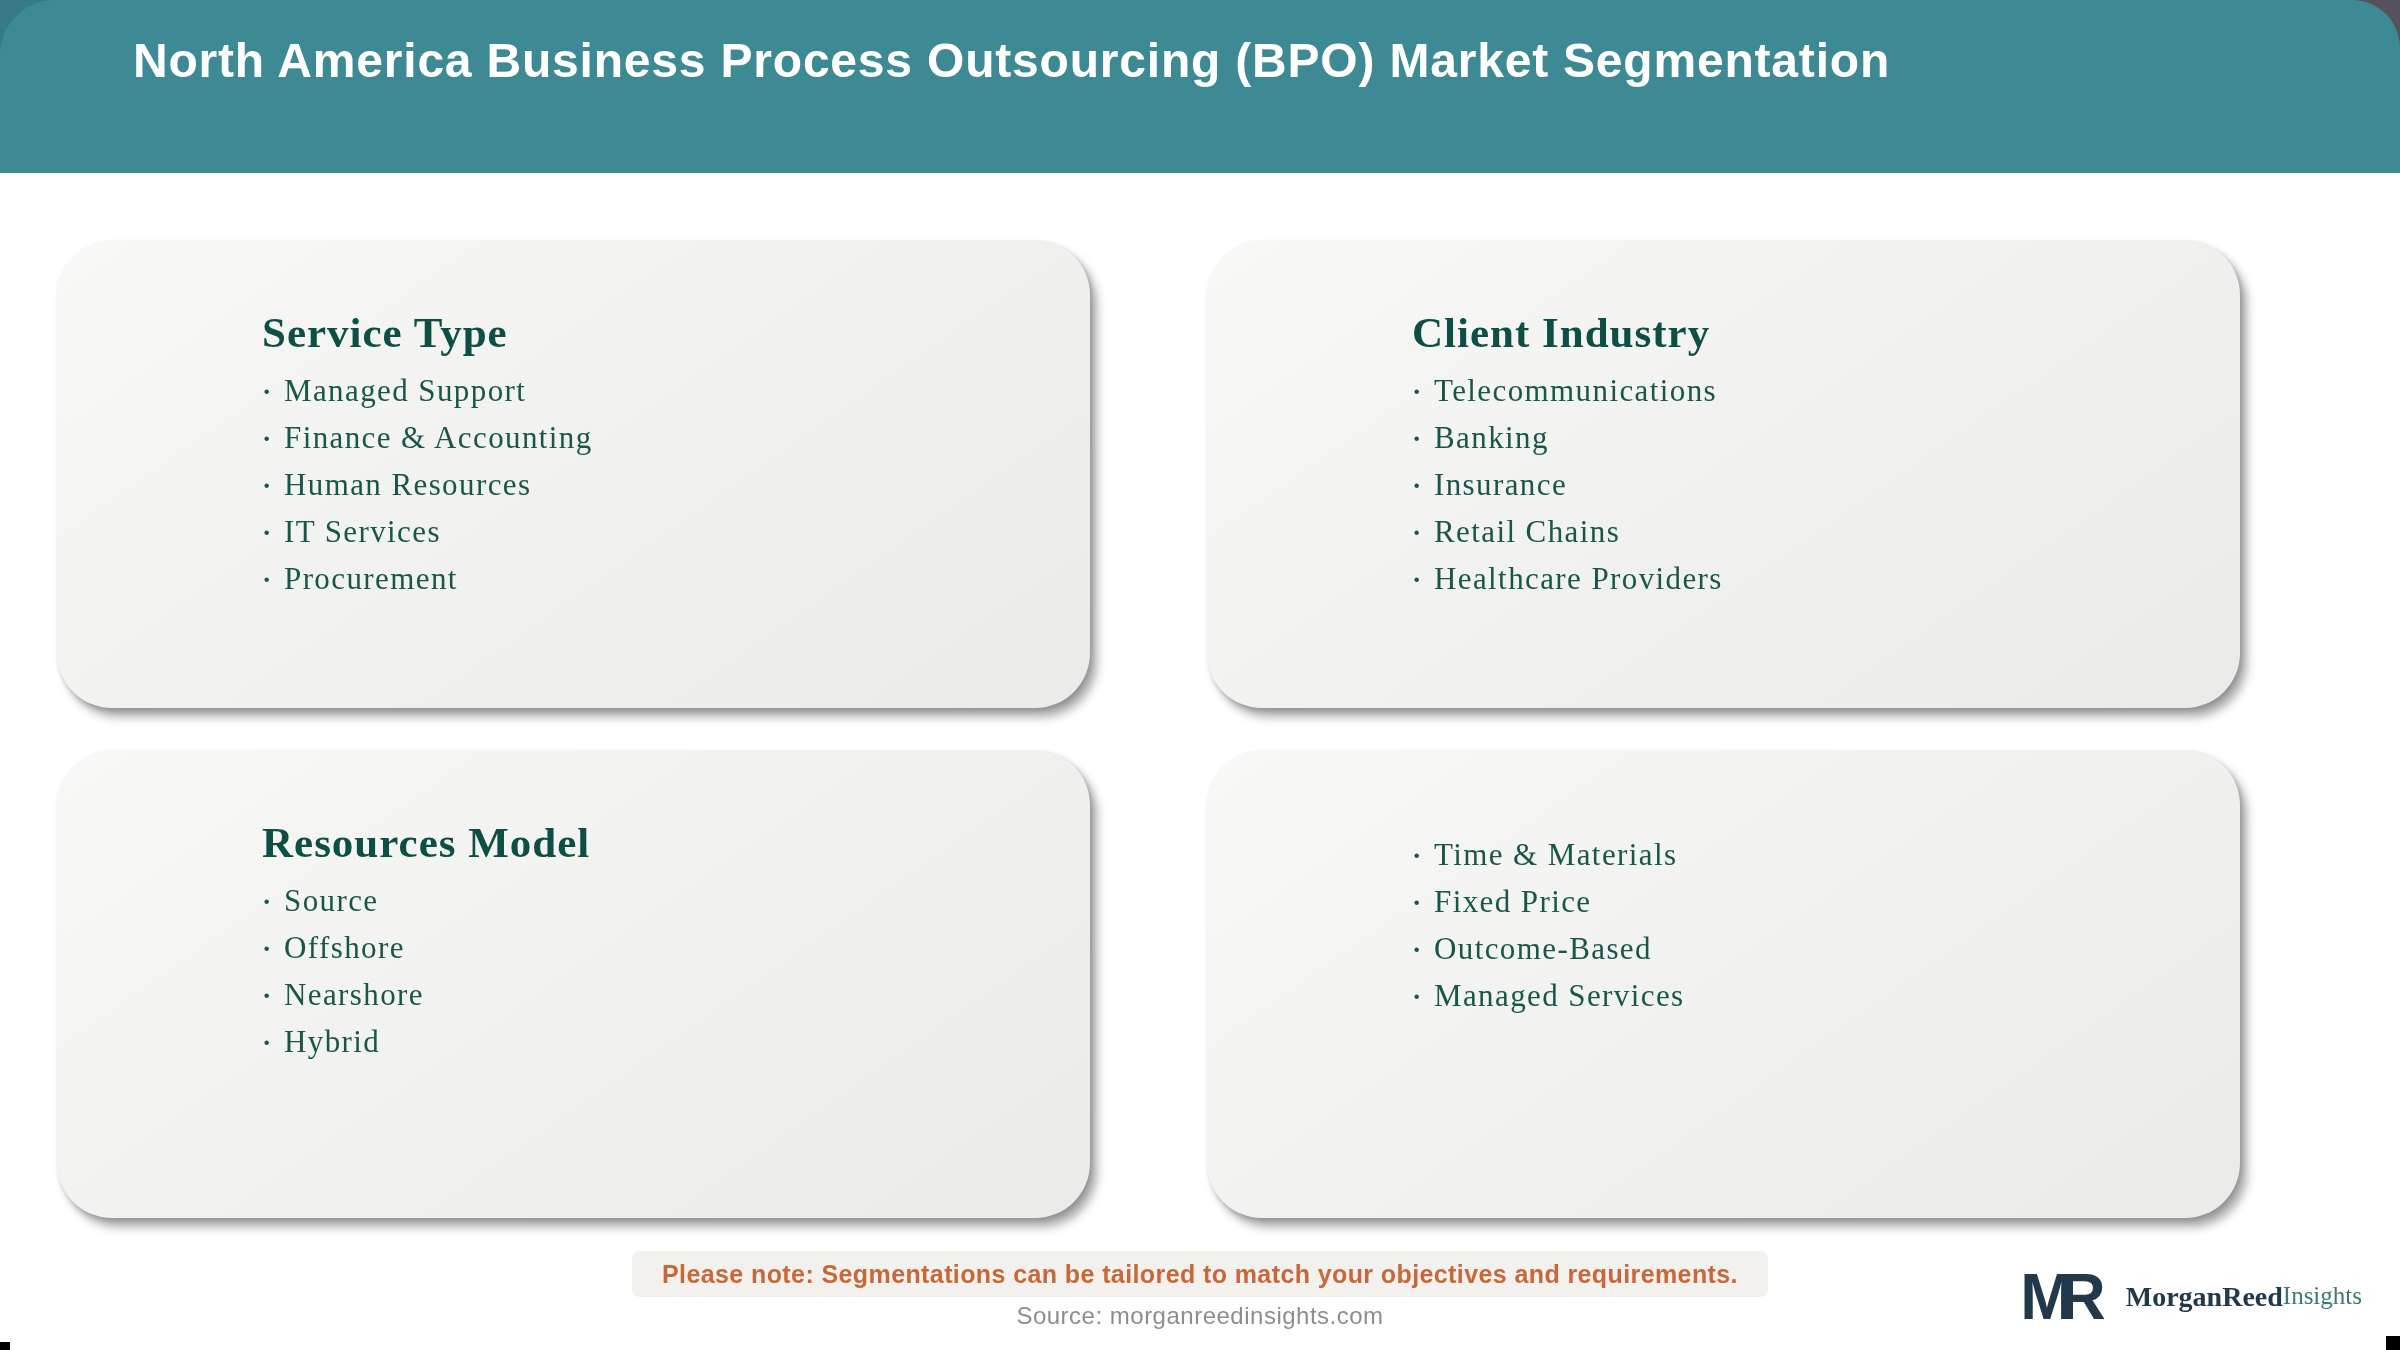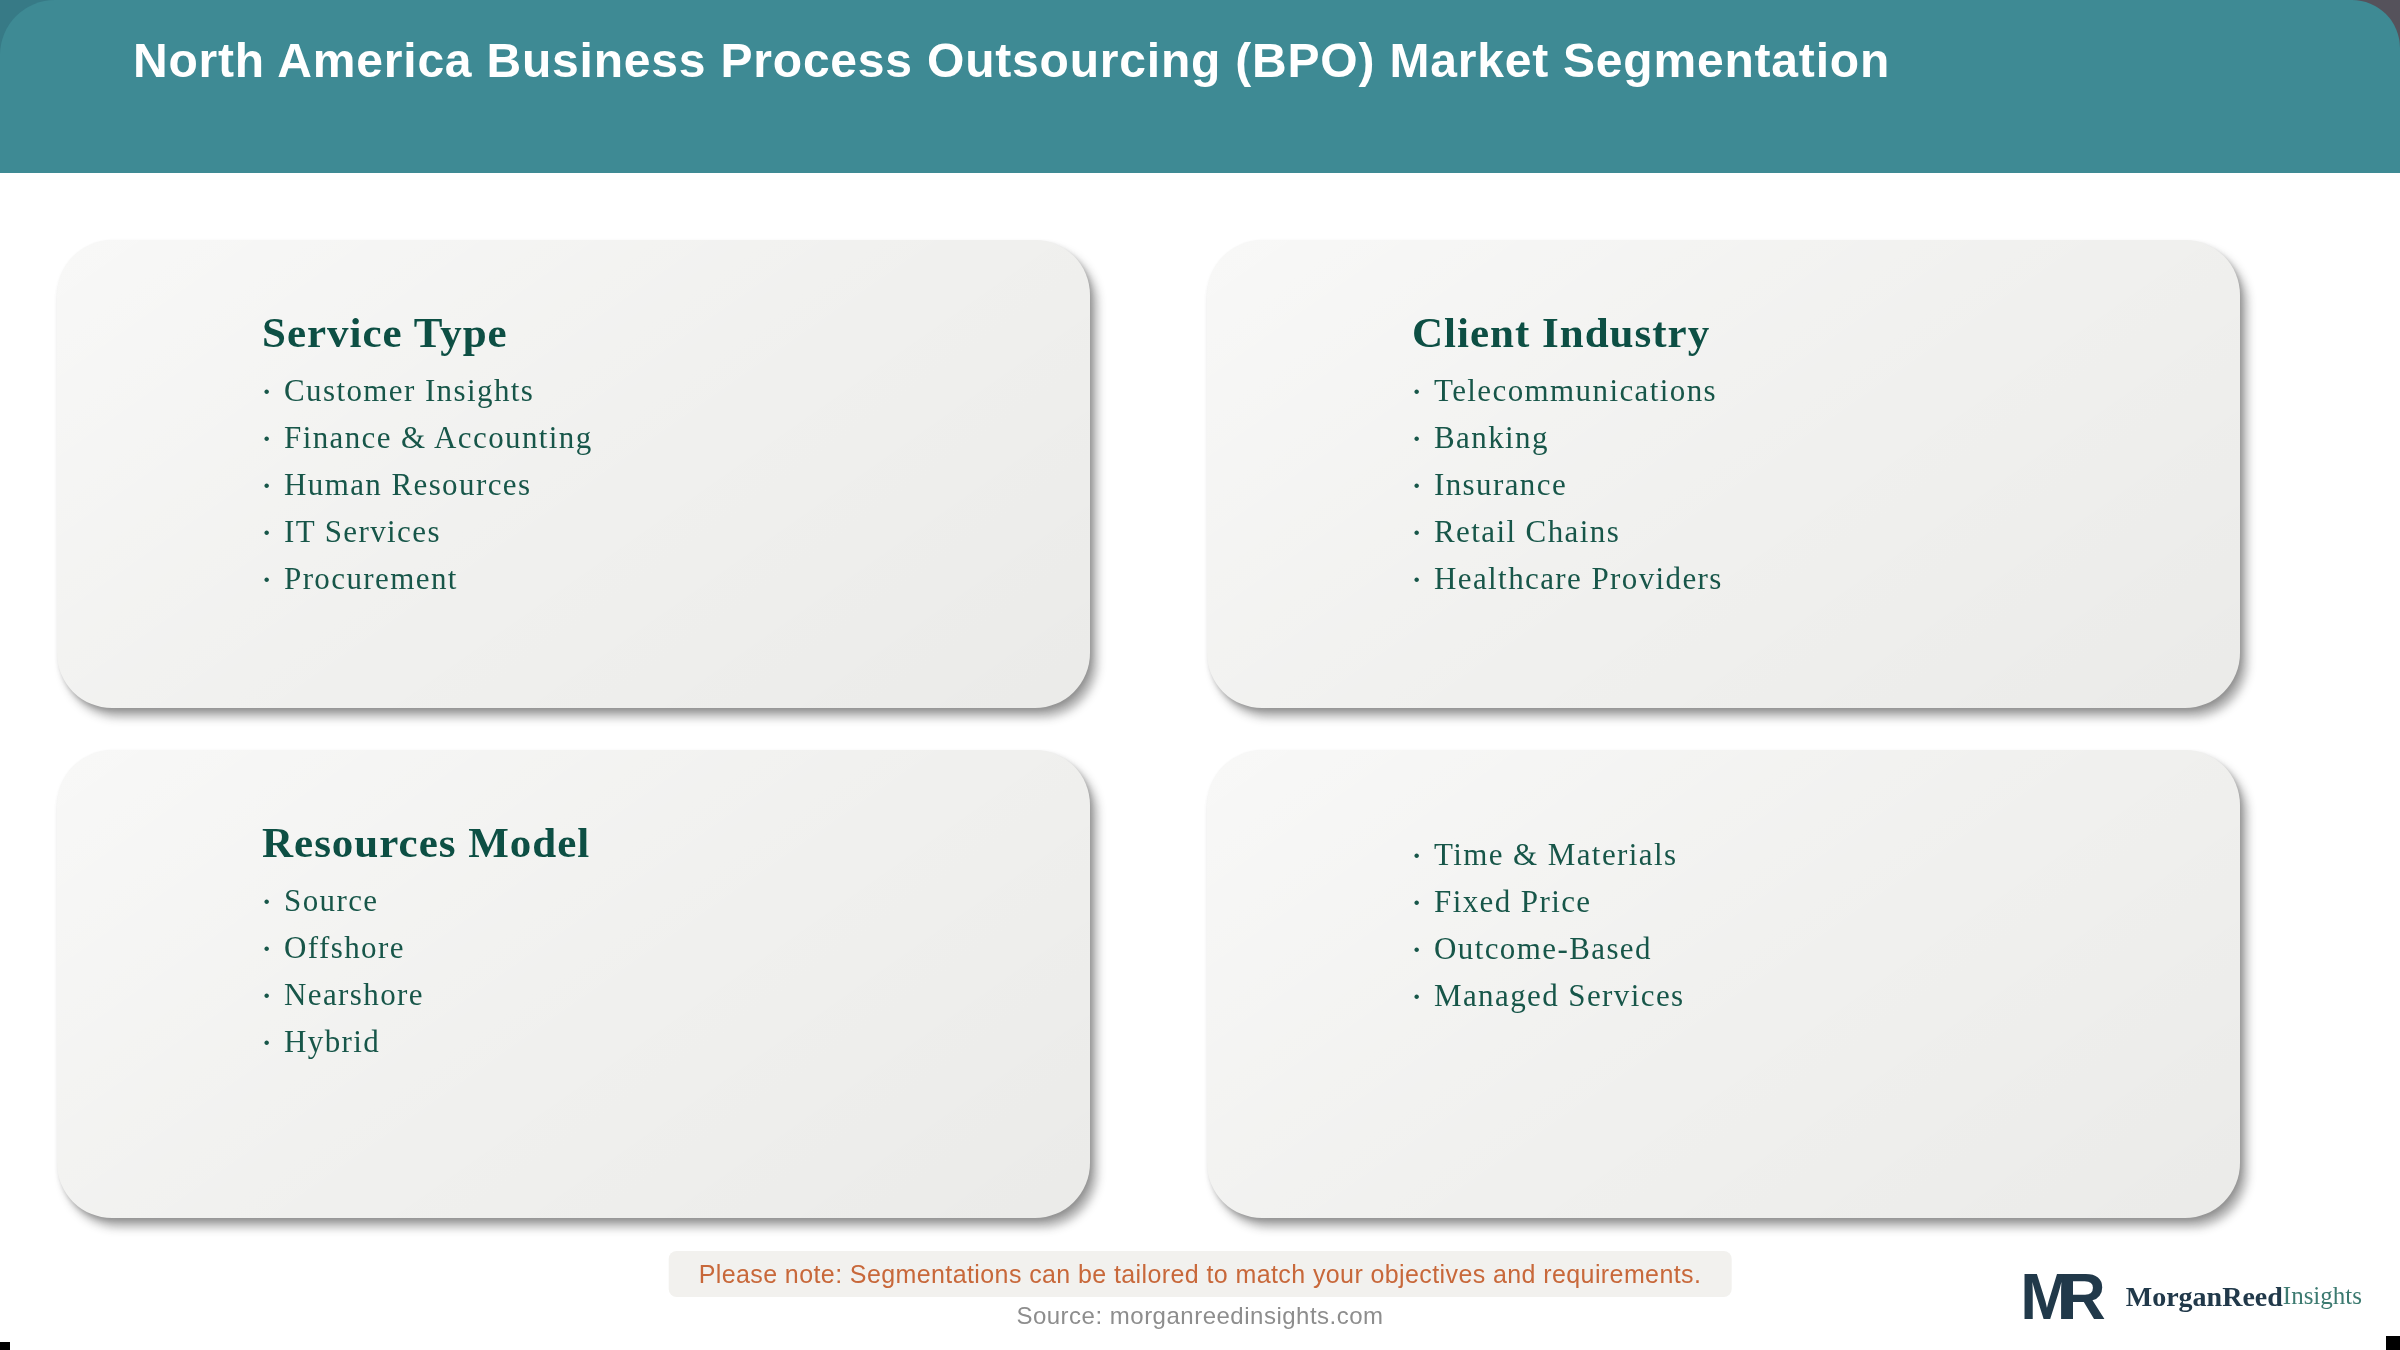--- a/index.html
+++ b/index.html
@@ -107,20 +107,21 @@
     position: absolute;
     top: 1251px;
     left: 50%;
     transform: translateX(-50%);
     height: 46px;
     line-height: 46px;
     padding: 0 30px;
     background: var(--note-bg, #f2f1ee);
     border-radius: 8px;
     white-space: nowrap;
+    font-weight: bold;
   }
   .note span {
     color: var(--note-text, #c8683a);
     font-size: 25px;
     letter-spacing: 0.4px;
   }
   .source {
     position: absolute;
     top: 1302px;
     left: 0;
@@ -184,21 +185,21 @@
 
   <header class="banner">
     <h1 class="title">North America Business Process Outsourcing (BPO) Market Segmentation</h1>
   </header>
 
   <section class="card card1">
     <h2 class="card-title">Service Type</h2>
     <div class="items">
         <div class="item">
           <span class="dot">·</span>
-          <span class="lbl">Customer Insights</span>
+          <span class="lbl">Managed Support</span>
         </div>
         <div class="item">
           <span class="dot">·</span>
           <span class="lbl">Finance &amp; Accounting</span>
         </div>
         <div class="item">
           <span class="dot">·</span>
           <span class="lbl">Human Resources</span>
         </div>
         <div class="item">

